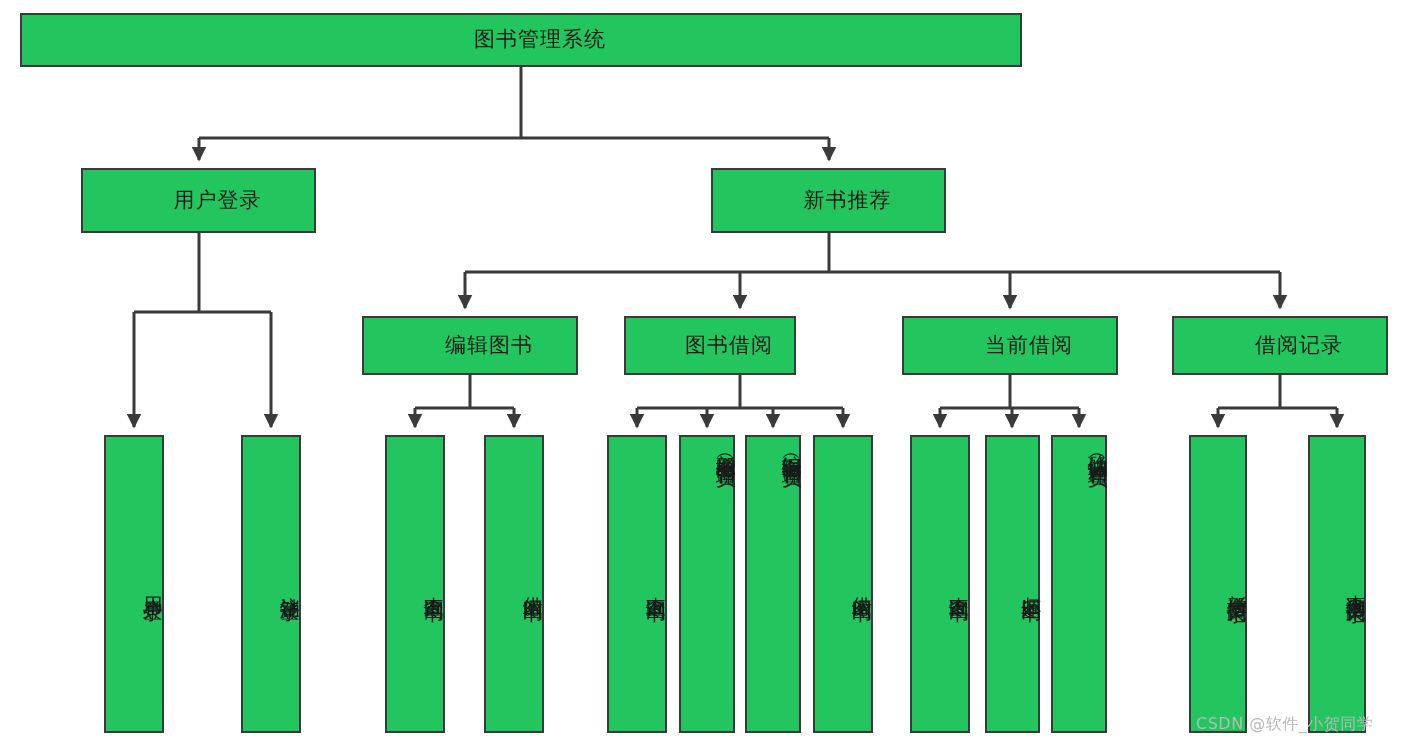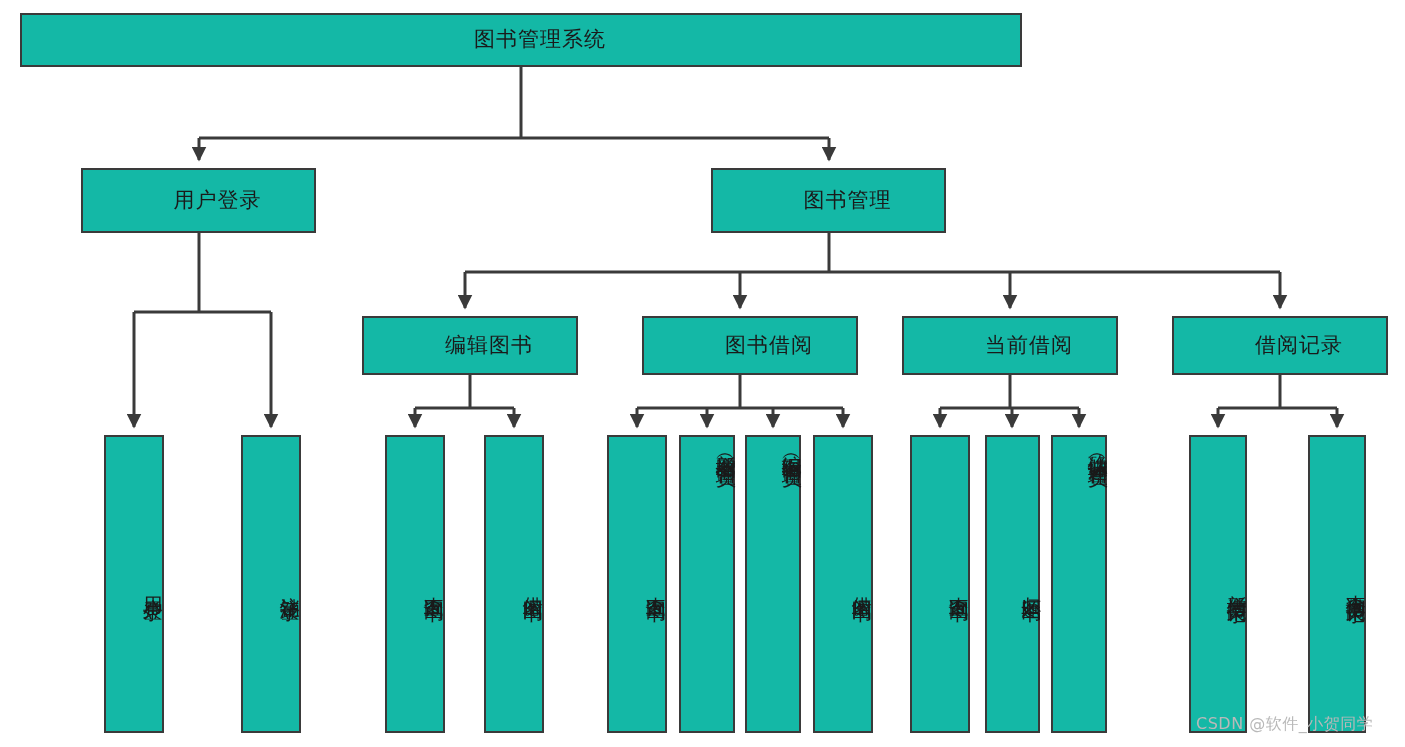--- a/index.html
+++ b/index.html
@@ -22,21 +22,21 @@
   svg.connectors {
     position: absolute;
     top: 0;
     left: 0;
     width: 1405px;
     height: 747px;
   }
   .node {
     position: absolute;
     box-sizing: border-box;
-    background: #14b8a6;
+    background: #22c55e;
     border: 2px solid #3a3a3a;
     display: flex;
     align-items: center;
     justify-content: center;
     color: #1a1a1a;
     padding-left: 38px;
   }
   .node-h .node-label {
     font-size: 21px;
     line-height: 1.1;
@@ -125,27 +125,27 @@
   </svg>
 
   <div class="node node-h" style="left:20px; top:13px; width:1002px; height:54px;">
     <span class="node-label">图书管理系统</span>
   </div>
 
   <div class="node node-h" style="left:81px; top:168px; width:235px; height:65px;">
     <span class="node-label">用户登录</span>
   </div>
   <div class="node node-h" style="left:711px; top:168px; width:235px; height:65px;">
-    <span class="node-label">图书管理</span>
+    <span class="node-label">新书推荐</span>
   </div>
 
   <div class="node node-h" style="left:362px; top:316px; width:216px; height:59px;">
     <span class="node-label">编辑图书</span>
   </div>
-  <div class="node node-h" style="left:642px; top:316px; width:216px; height:59px;">
+  <div class="node node-h" style="left:624px; top:316px; width:172px; height:59px;">
     <span class="node-label">图书借阅</span>
   </div>
   <div class="node node-h" style="left:1172px; top:316px; width:216px; height:59px;">
     <span class="node-label">借阅记录</span>
   </div>
   <div class="node node-h" style="left:902px; top:316px; width:216px; height:59px;">
     <span class="node-label">当前借阅</span>
   </div>
 
   <div class="node node-v v-center" style="left:104px; top:435px; width:60px; height:298px;">

